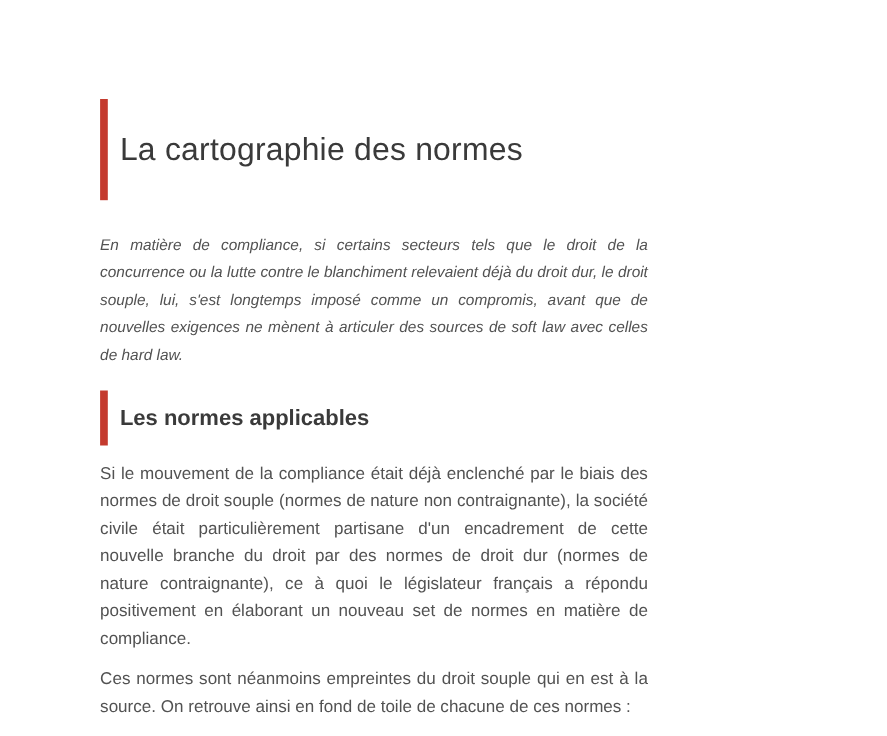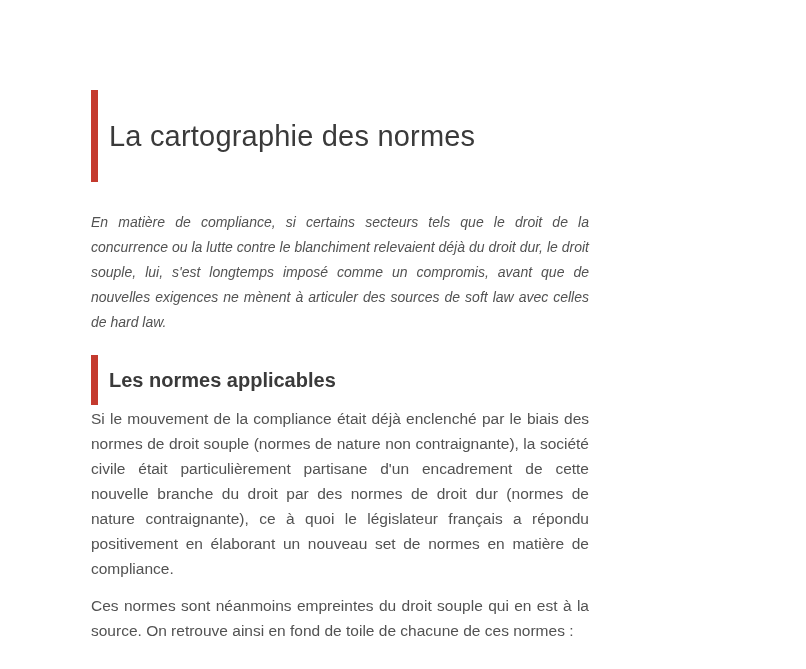--- a/index.html
+++ b/index.html
@@ -56,21 +56,21 @@
     white-space: nowrap;
   }
   h3 {
     margin-top: 10px;
     font-size: 17px;
     font-weight: 700;
     color: #3a3a3a;
     line-height: 22px;
   }
   p.body {
-    margin-top: 1px;
+    margin-top: 13px;
     font-size: 15.5px;
     line-height: 25px;
     color: #525252;
     text-align: justify;
   }
   p.body + p.body { margin-top: 12px; }
 </style>
 </head>
 <body>
 

